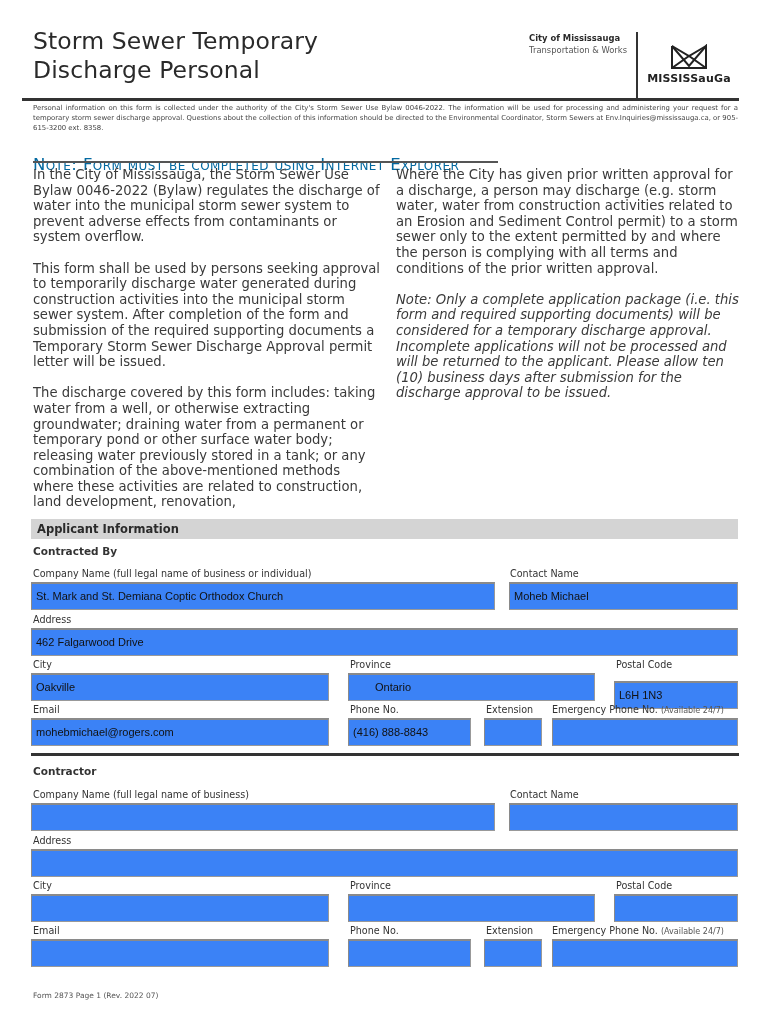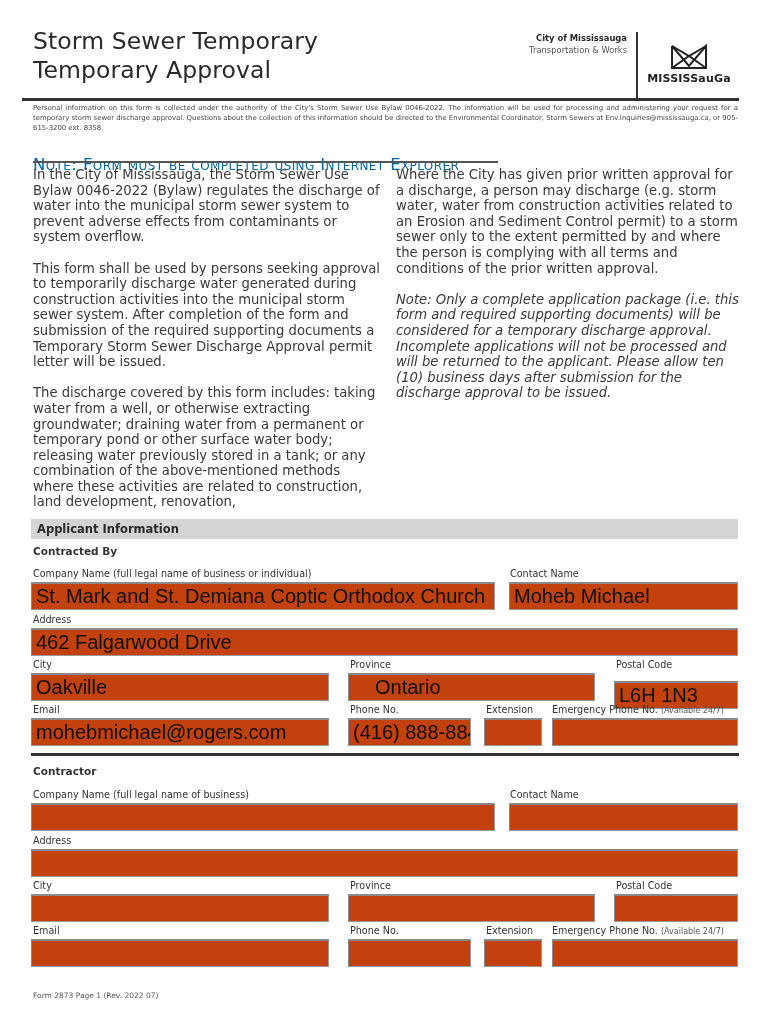--- a/index.html
+++ b/index.html
@@ -1,21 +1,21 @@
 <!DOCTYPE html>
 <html><head>
 <meta charset="utf-8">
 <style>
   * { box-sizing: border-box; margin: 0; padding: 0; }
   html, body { width: 770px; height: 1024px; background: #ffffff; overflow: hidden; }
   body { position: relative; font-family: "DejaVu Sans", sans-serif; color: #2b2b2b; }
   .abs { position: absolute; }
 
   .title { left: 33px; top: 27px; font-size: 23.5px; line-height: 29px; color: #2a2a2a; font-weight: 500; letter-spacing: 0.1px; }
-  .org { right: 143px; top: 33px; text-align: right; font-size: 8.4px; line-height: 11.5px; color: #333; }
+  .org { right: 143px; top: 33px; font-size: 8.4px; line-height: 11.5px; color: #333; }
   .org .line1 { font-weight: bold; color: #2a2a2a; }
   .org .line2 { color: #555; }
   .vdivider { left: 636px; top: 32px; width: 1.5px; height: 67px; background: #333; }
   .logo { left: 643px; top: 44px; width: 92px; height: 48px; }
   .logo svg { display: block; margin: 0 auto; }
   .logo-text { font-family: "DejaVu Sans", sans-serif; font-weight: bold; font-size: 11px; letter-spacing: 0.2px; color: #222; text-align: center; margin-top: 2px; }
 
   .thick-rule { left: 22px; width: 717px; height: 3px; background: #333; }
 
   .privacy { left: 33px; top: 103px; width: 705px; font-size: 6.9px; line-height: 10.2px; color: #444; text-align: justify; text-align-last: left; }
@@ -28,30 +28,30 @@
   .col-left { left: 33px; top: 167px; width: 348px; }
   .col-right { left: 396px; top: 167px; width: 345px; }
   .col-right .italic { font-style: italic; }
 
   .section-bar { left: 31px; top: 519px; width: 707px; height: 20px; background: #d4d4d4; font-size: 11.5px; font-weight: bold; line-height: 20px; padding-left: 6px; color: #2a2a2a; }
 
   .subhead { font-size: 10.5px; font-weight: bold; color: #333; left: 33px; }
   .lbl { font-size: 9.6px; color: #333; white-space: nowrap; }
   .lbl .small { font-size: 8px; color: #555; }
 
-  .field { border: 1px solid #999; border-top: 2px solid #8a8a8a; border-left: 1.5px solid #8a8a8a; background: #c2410c; height: 28px; font-family: "Liberation Sans", sans-serif; font-size: 20px; line-height: 25px; padding-left: 4px; color: #111; overflow: hidden; white-space: nowrap; }
+  .field { border: 1px solid #999; border-top: 2px solid #8a8a8a; border-left: 1.5px solid #8a8a8a; background: #3b82f6; height: 28px; font-family: "Liberation Sans", sans-serif; font-size: 11px; line-height: 25px; padding-left: 4px; color: #111; overflow: hidden; white-space: nowrap; }
 
   .footer { left: 33px; top: 991px; font-size: 7.5px; color: #555; }
 </style>
 </head>
 <body>
 
 <div class="abs title">
   <div>Storm Sewer Temporary</div>
-  <div>Temporary Approval</div>
+  <div>Discharge Personal</div>
 </div>
 
 <div class="abs org">
   <div class="line1">City of Mississauga</div>
   <div class="line2">Transportation &amp; Works</div>
 </div>
 
 <div class="abs vdivider"></div>
 
 <div class="abs logo">

